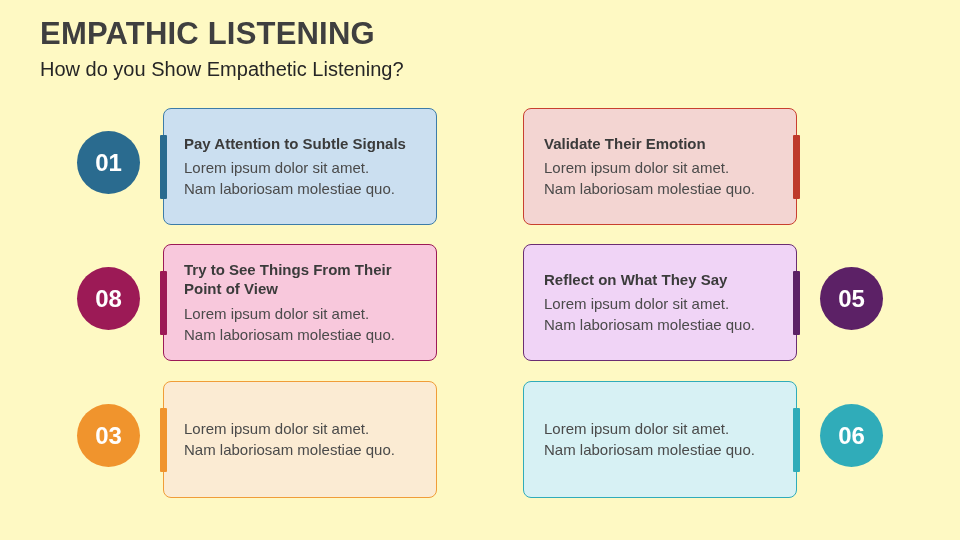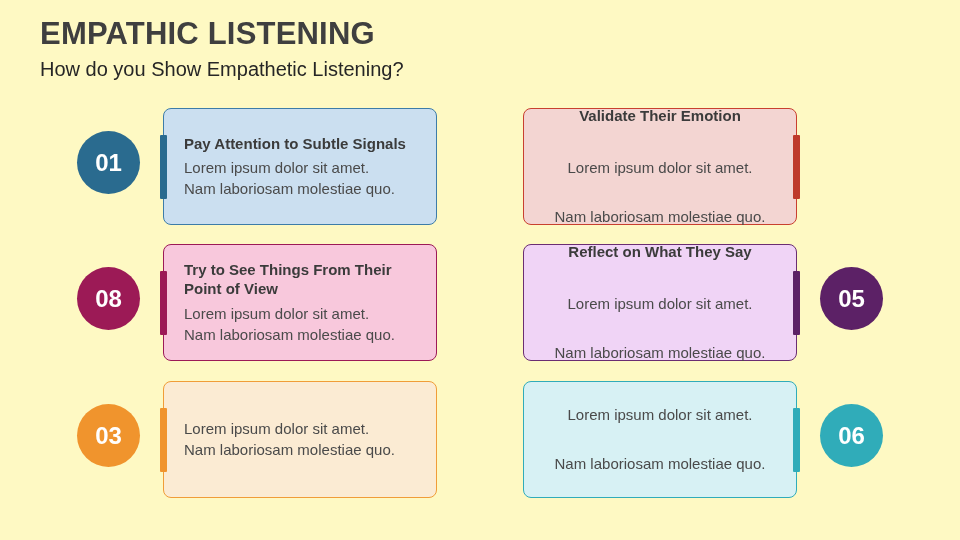--- a/index.html
+++ b/index.html
@@ -73,21 +73,21 @@
     border-radius: 8px;
     display: flex;
     flex-direction: column;
     justify-content: center;
     padding: 8px 20px;
   }
   .col-left  .card { left: 86px; }
   .col-right .card { left: 0; }
 
   .col-left  .card { text-align: left;  align-items: flex-start; }
-  .col-right .card { text-align: right; align-items: center; gap: 28px; }
+  .col-right .card { text-align: right; align-items: flex-start; }
 
   .accent-bar {
     position: absolute;
     top: 50%;
     transform: translateY(-50%);
     width: 7px;
     height: 64px;
     background: var(--bar);
     border-radius: 1px;
   }

